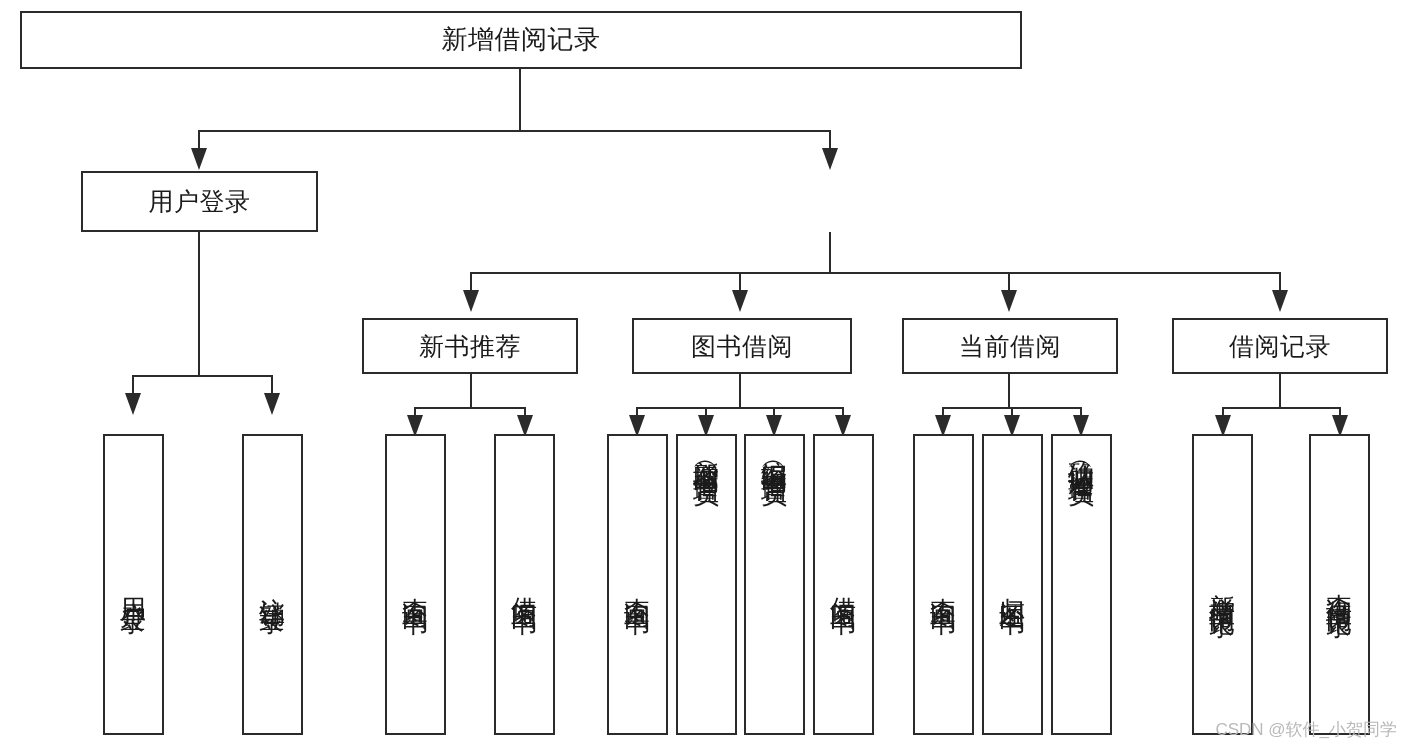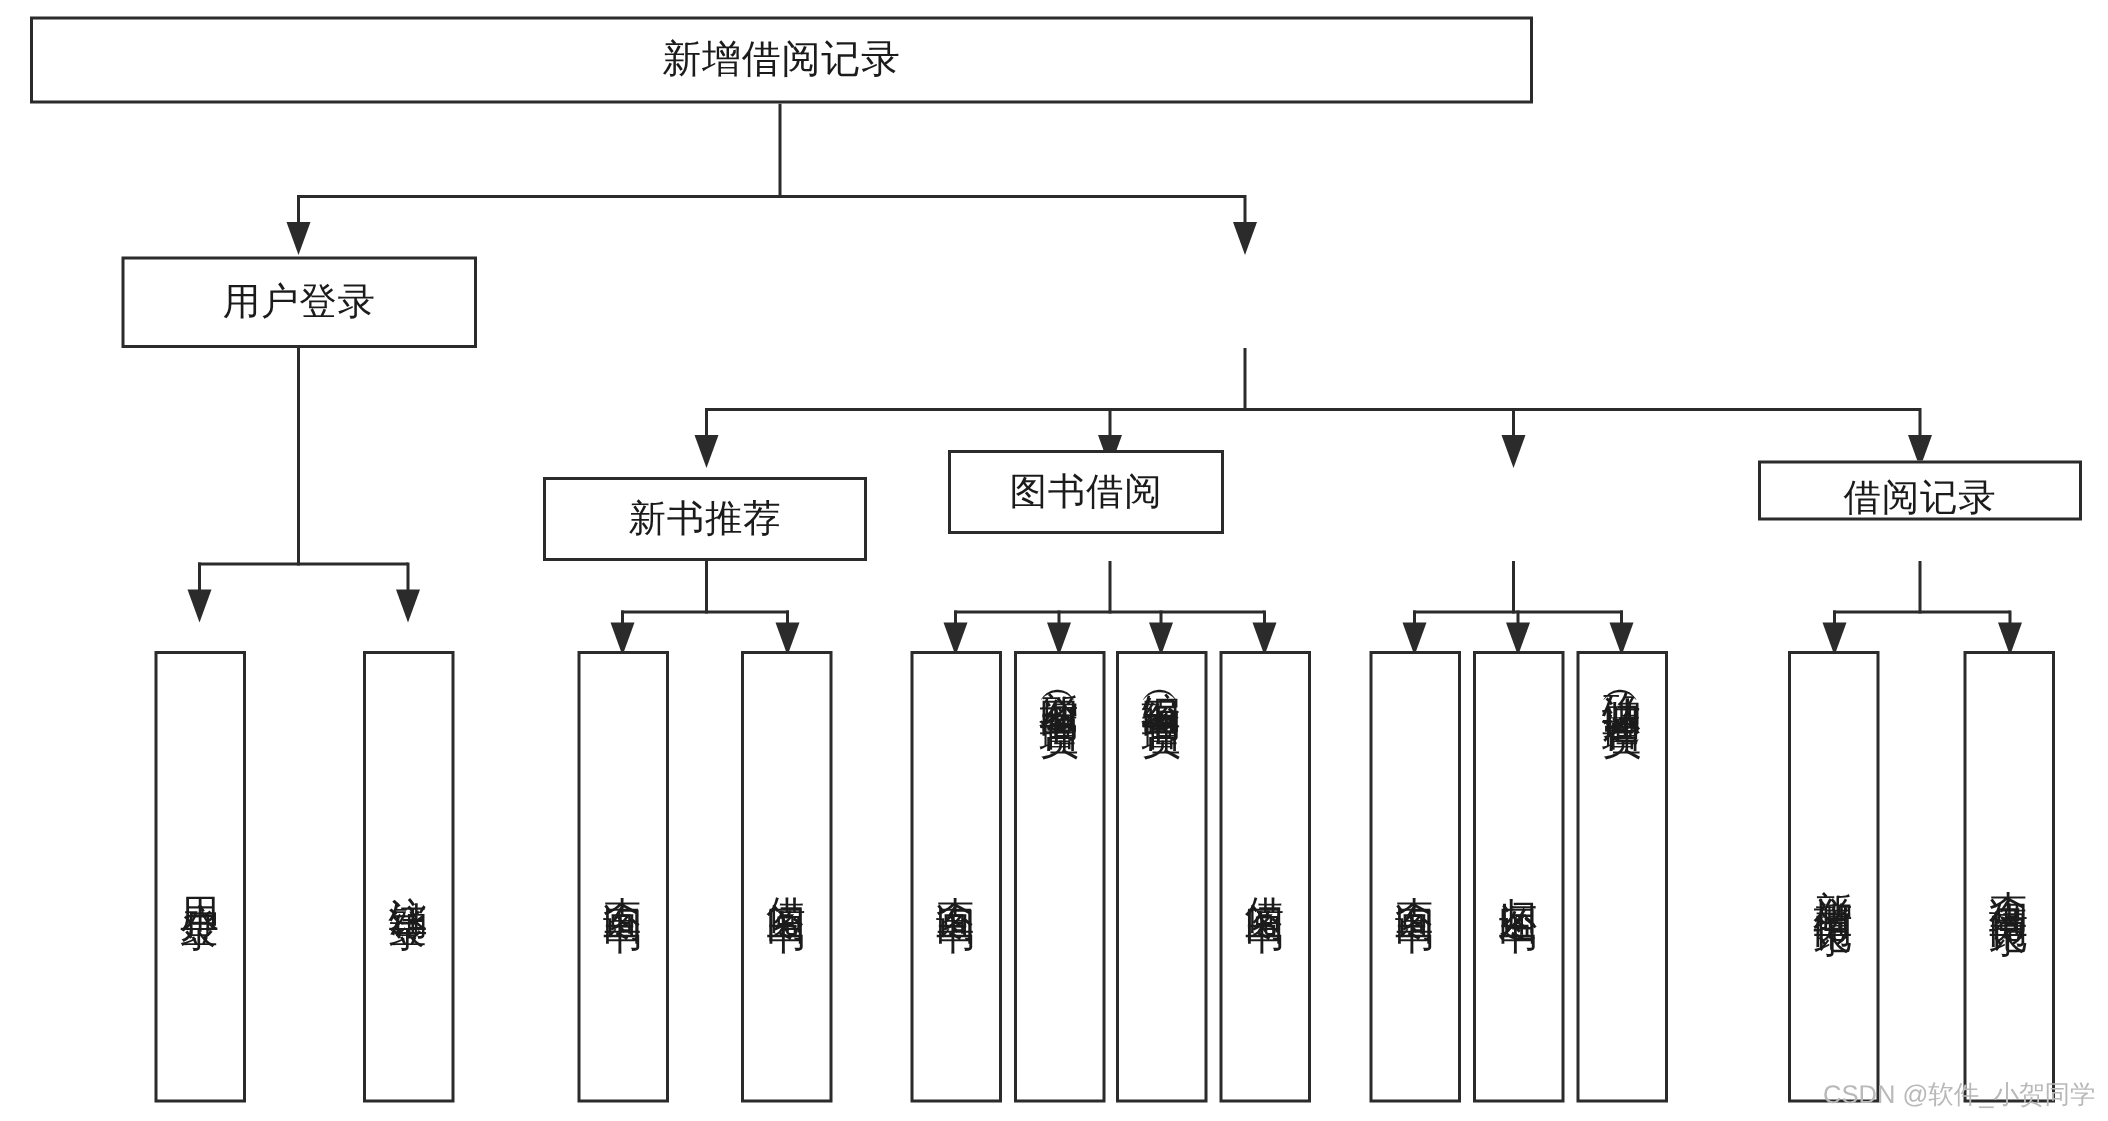--- a/index.html
+++ b/index.html
@@ -145,26 +145,29 @@
 
   <div class="node h-node" style="left:81px;top:171px;width:237px;height:61px;">
     <span class="lbl">用户登录</span>
   </div>
 
 
   <div class="node h-node" style="left:362px;top:318px;width:216px;height:56px;">
     <span class="lbl">新书推荐</span>
   </div>
 
-  <div class="node h-node" style="left:632px;top:300px;width:184px;height:56px;">
+  <div class="node h-node" style="left:632px;top:318px;width:220px;height:56px;">
     <span class="lbl">图书借阅</span>
   </div>
 
-
-  <div class="node h-node" style="left:1172px;top:307px;width:216px;height:40px;align-items:flex-end;">
+  <div class="node h-node" style="left:902px;top:318px;width:216px;height:56px;">
+    <span class="lbl">当前借阅</span>
+  </div>
+
+  <div class="node h-node" style="left:1172px;top:318px;width:216px;height:56px;">
     <span class="lbl">借阅记录</span>
   </div>
 
   <div class="node v-node center" style="left:103px;top:434px;width:61px;height:301px;">
     <span class="lbl">用户登录</span>
   </div>
   <div class="node v-node center" style="left:242px;top:434px;width:61px;height:301px;">
     <span class="lbl">注销登录</span>
   </div>
 

